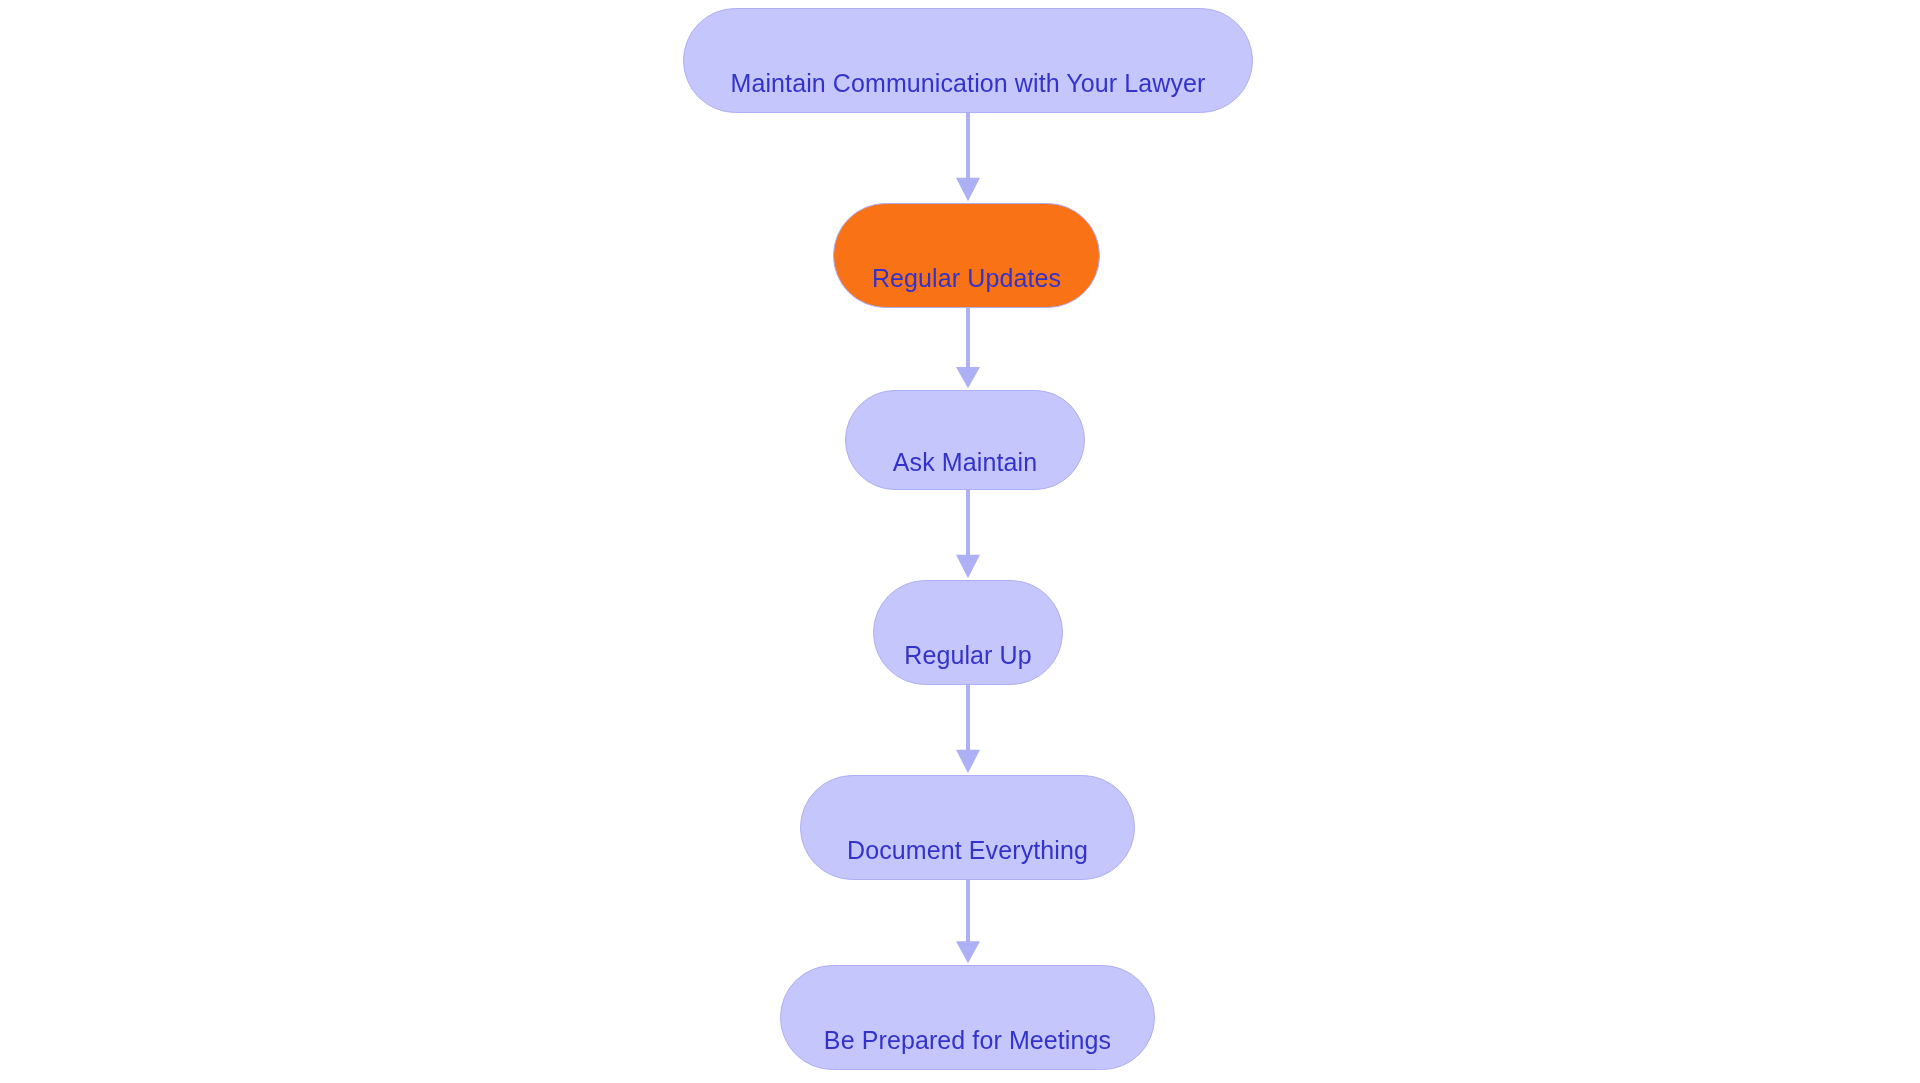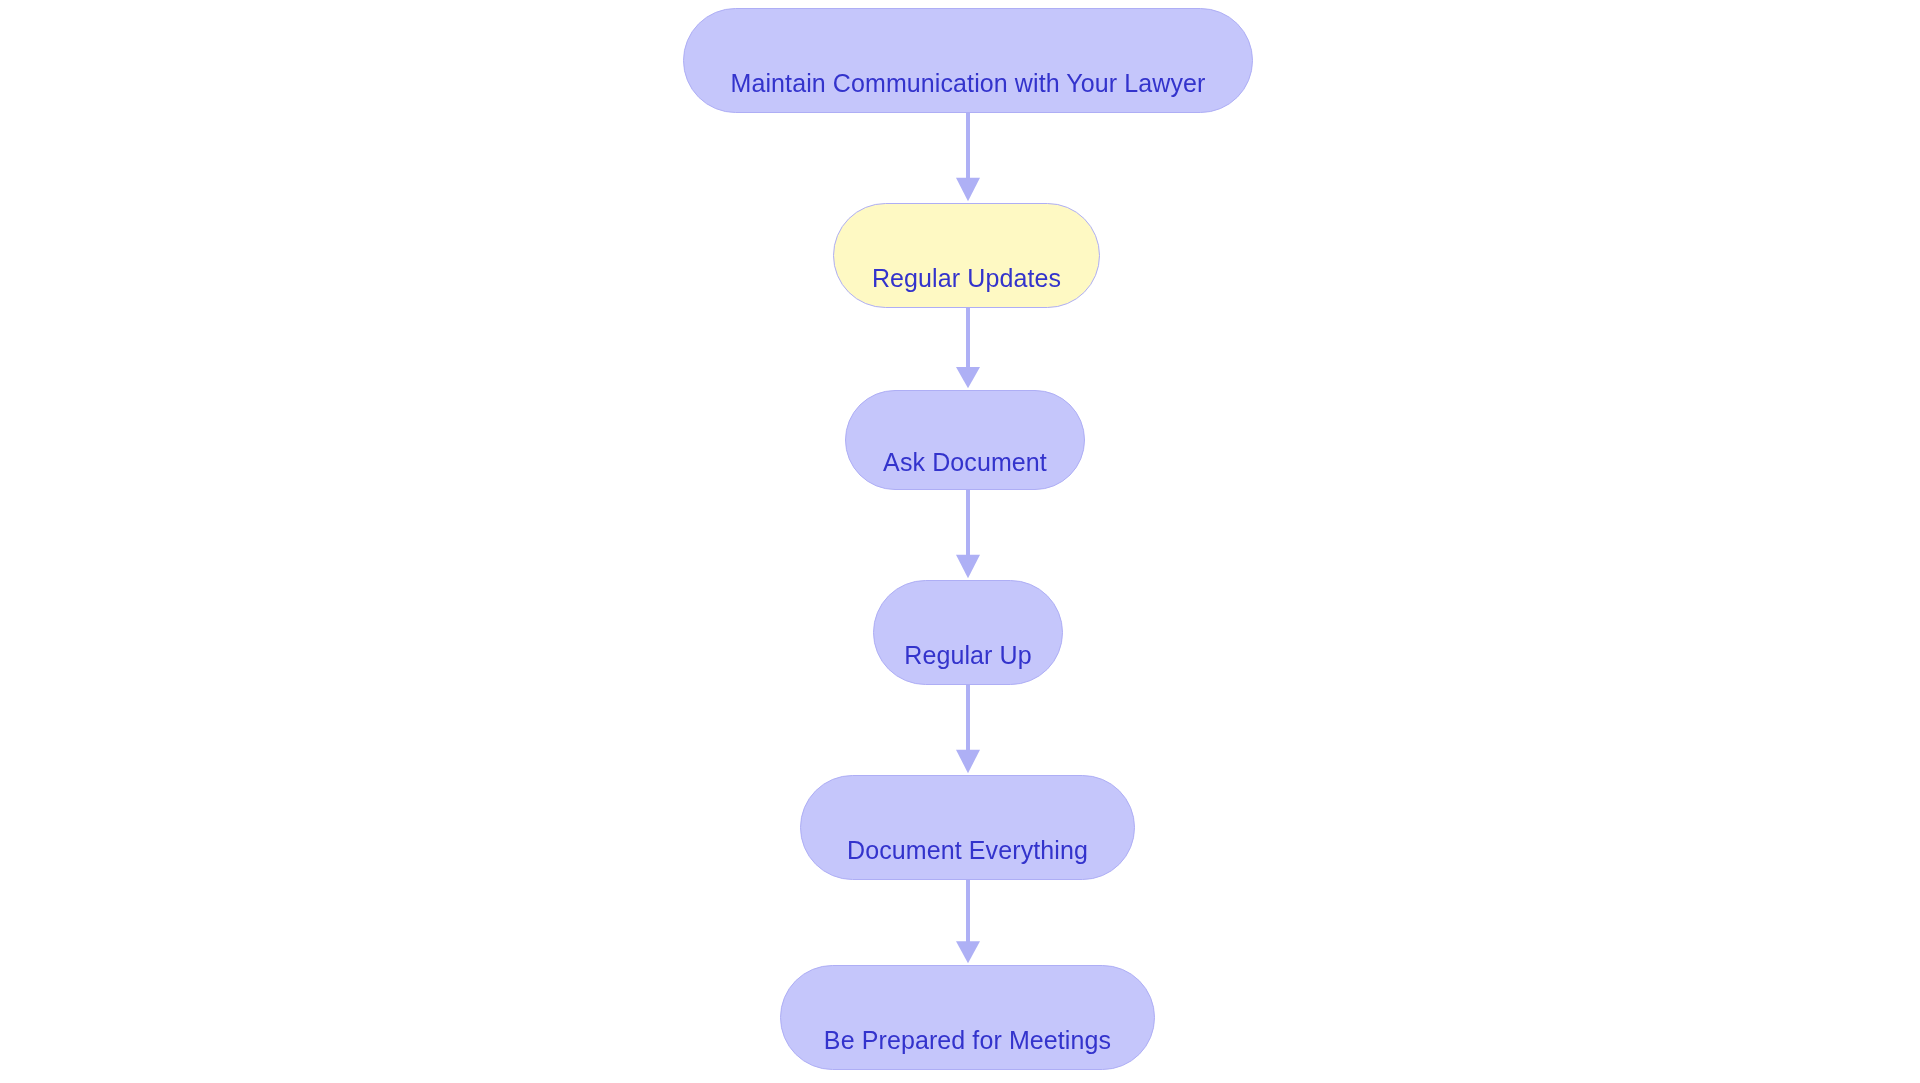--- a/index.html
+++ b/index.html
@@ -92,26 +92,26 @@
     <svg viewBox="0 0 60 100" preserveAspectRatio="none">
       <line x1="30" y1="0" x2="30" y2="74" stroke="#AEB0F5" stroke-width="4"></line>
       <polygon points="18,72 42,72 30,98" fill="#AEB0F5"></polygon>
     </svg>
   </div>
 
   <div class="node" style="left: 683px; top: 8px; width: 570px; height: 105px; background: rgb(197, 198, 251); border-color: rgb(174, 174, 245); color: rgb(51, 51, 204);">
     <span class="node-label">Maintain Communication with Your Lawyer</span>
   </div>
 
-  <div class="node" style="left: 833px; top: 203px; width: 267px; height: 105px; background: #fef9c3; border-color: rgb(174, 174, 245); color: rgb(51, 51, 204);">
+  <div class="node" style="left: 833px; top: 203px; width: 267px; height: 105px; background: #f97316; border-color: rgb(174, 174, 245); color: rgb(51, 51, 204);">
     <span class="node-label">Regular Updates</span>
   </div>
 
   <div class="node" style="left: 845px; top: 390px; width: 240px; height: 100px; background: rgb(197, 198, 251); border-color: rgb(174, 174, 245); color: rgb(51, 51, 204);">
-    <span class="node-label">Ask Document</span>
+    <span class="node-label">Ask Maintain</span>
   </div>
 
   <div class="node" style="left: 873px; top: 580px; width: 190px; height: 105px; background: rgb(197, 198, 251); border-color: rgb(174, 174, 245); color: rgb(51, 51, 204);">
     <span class="node-label">Regular Up</span>
   </div>
 
   <div class="node" style="left: 780px; top: 965px; width: 375px; height: 105px; background: rgb(197, 198, 251); border-color: rgb(174, 174, 245); color: rgb(51, 51, 204);">
     <span class="node-label">Be Prepared for Meetings</span>
   </div>
 

